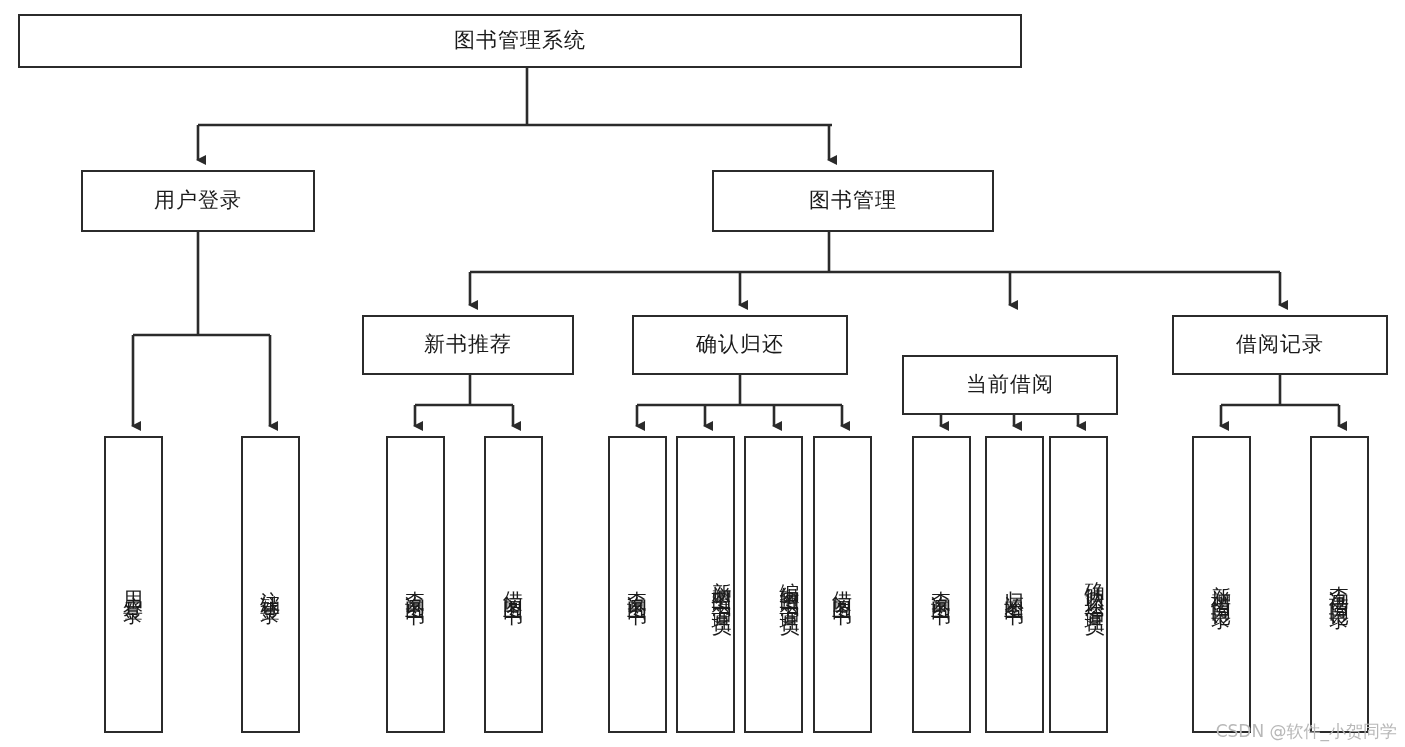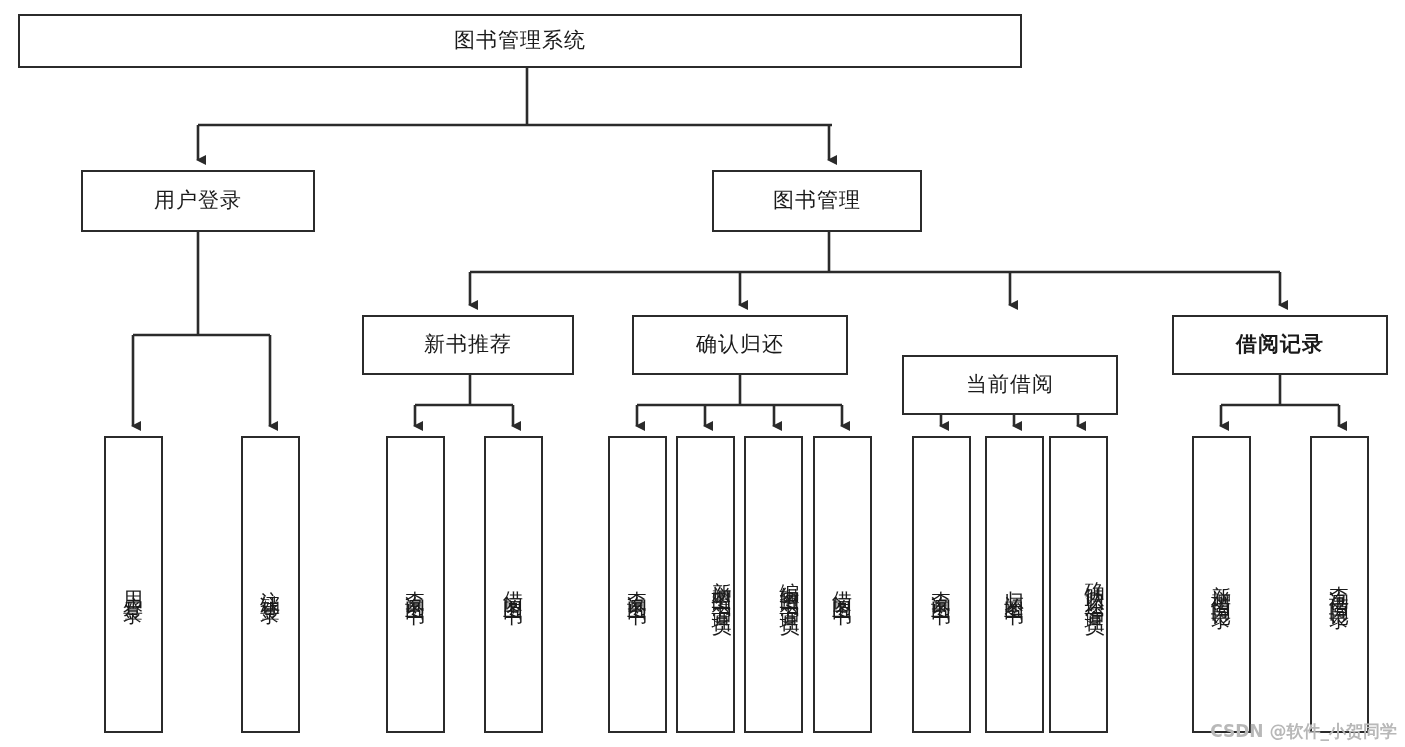--- a/index.html
+++ b/index.html
@@ -54,21 +54,20 @@
     padding-top: 0;
   }
   #watermark {
     position: absolute;
     right: 8px;
     bottom: 4px;
     font-size: 17px;
     color: #b8b8b8;
     white-space: nowrap;
     font-family: "DejaVu Sans", "Liberation Sans", sans-serif;
-    font-weight: bold;
   }
 </style>
 </head>
 <body>
 
 <div id="canvas">
 
   <svg id="edges" viewBox="0 0 1405 747" width="1405" height="747">
     <defs>
       <marker id="arw" markerWidth="10" markerHeight="10" refX="5" refY="8" orient="auto" markerUnits="userSpaceOnUse">
@@ -115,26 +114,26 @@
       <path d="M1280,375 L1280,405"></path>
       <path d="M1221,405 L1339,405"></path>
       <path d="M1221,405 L1221,426" marker-end="url(#arw)"></path>
       <path d="M1339,405 L1339,426" marker-end="url(#arw)"></path>
     </g>
   </svg>
 
   <div class="node node-h" style="left:18px; top:14px; width:1004px; height:54px;">图书管理系统</div>
 
   <div class="node node-h" style="left:81px; top:170px; width:234px; height:62px;">用户登录</div>
-  <div class="node node-h" style="left:712px; top:170px; width:210px; height:62px;">图书管理</div>
+  <div class="node node-h" style="left:712px; top:170px; width:282px; height:62px;">图书管理</div>
 
   <div class="node node-h" style="left:362px; top:315px; width:212px; height:60px;">新书推荐</div>
   <div class="node node-h" style="left:632px; top:315px; width:216px; height:60px;">确认归还</div>
   <div class="node node-h" style="left:902px; top:315px; width:216px; height:60px;margin-top:40px;">当前借阅</div>
-  <div class="node node-h" style="left:1172px; top:315px; width:216px; height:60px;font-weight:bold;">借阅记录</div>
+  <div class="node node-h" style="left:1172px; top:315px; width:216px; height:60px;">借阅记录</div>
 
   <div class="node node-v mid" style="left:104px; top:436px; width:59px; height:297px;">用户登录</div>
   <div class="node node-v mid" style="left:241px; top:436px; width:59px; height:297px;">注销登录</div>
 
   <div class="node node-v mid" style="left:386px; top:436px; width:59px; height:297px;">查询图书</div>
   <div class="node node-v mid" style="left:484px; top:436px; width:59px; height:297px;">借阅图书</div>
 
   <div class="node node-v mid" style="left:608px; top:436px; width:59px; height:297px;">查询图书</div>
   <div class="node node-v" style="left:676px; top:436px; width:59px; height:297px;">新增图书（管理员）</div>
   <div class="node node-v" style="left:744px; top:436px; width:59px; height:297px;">编辑图书（管理员）</div>

